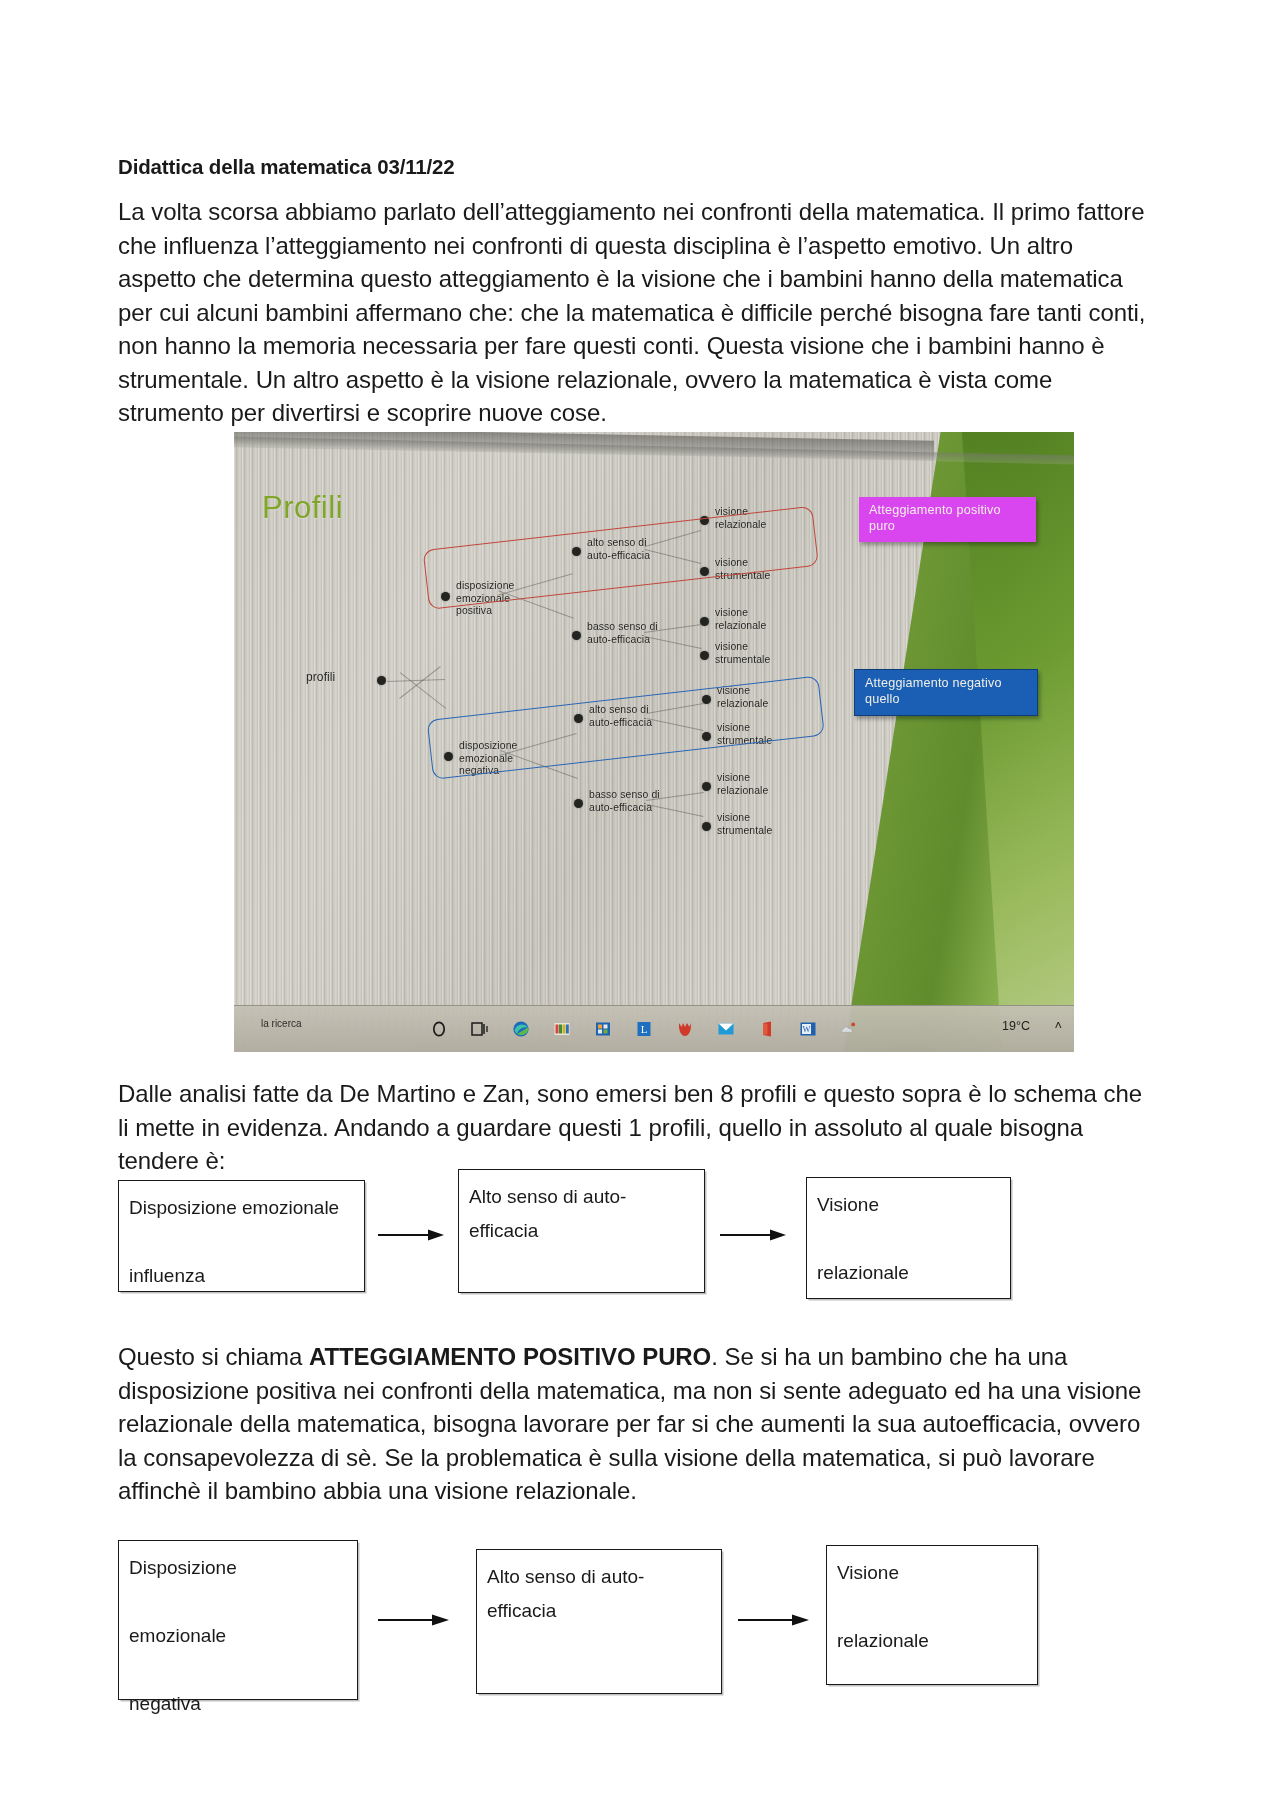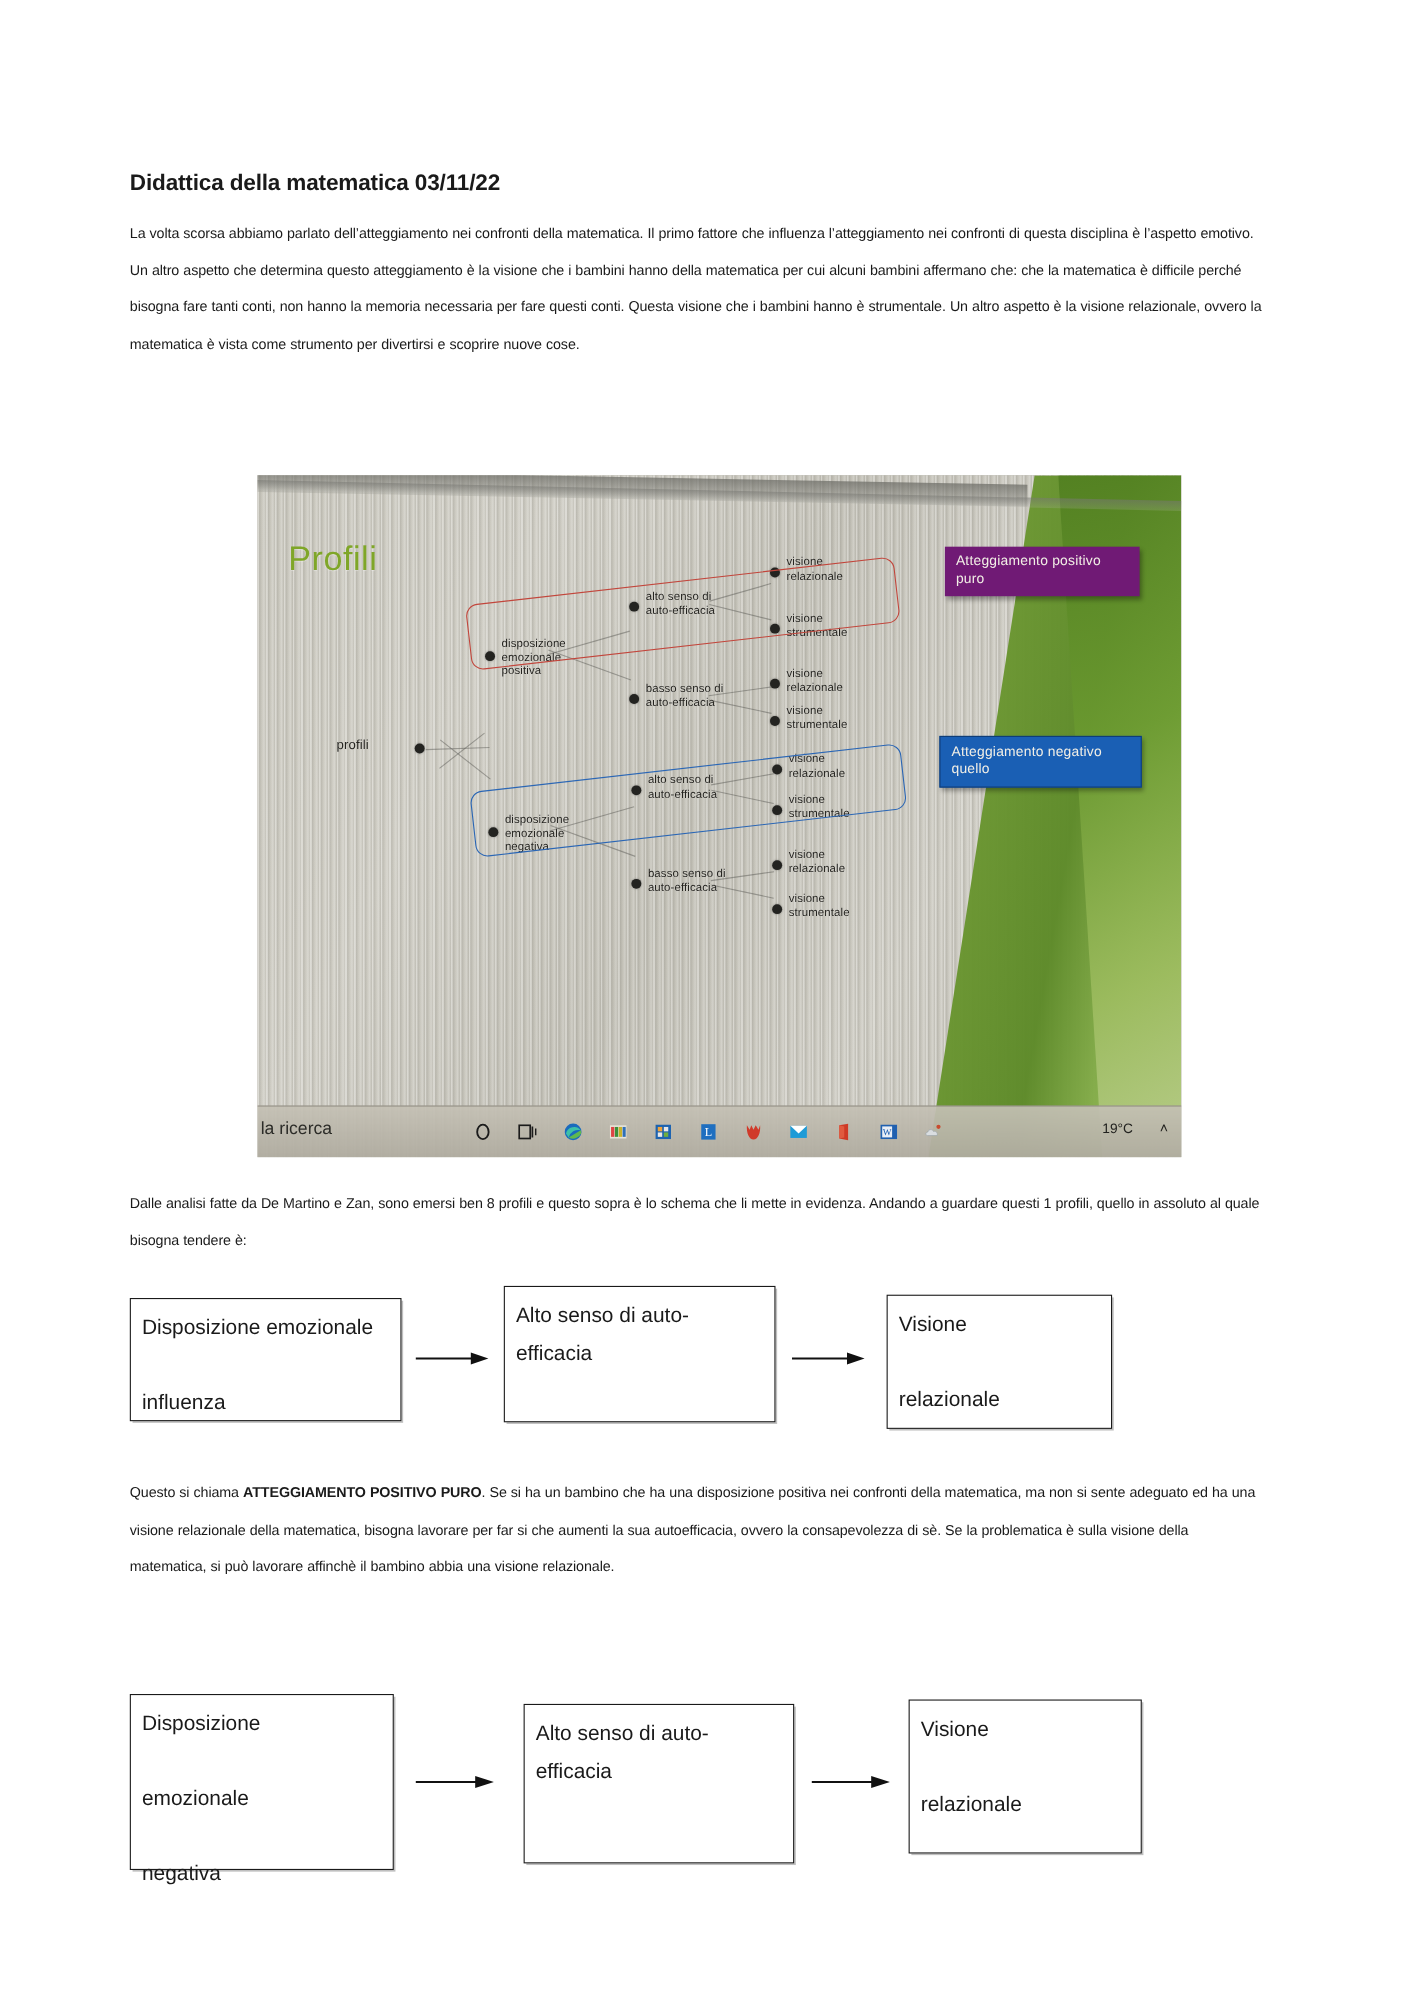--- a/index.html
+++ b/index.html
@@ -34,21 +34,21 @@
     font-weight: bold;
     margin: 0;
     padding: 0;
     letter-spacing: -0.15px;
     position: absolute;
     top: 155px;
     left: 0;
   }
 
   p.body-text {
-    font-size: 13px;
+    font-size: 24px;
     line-height: 33.5px;
     margin: 0;
     text-align: left;
     letter-spacing: -0.1px;
     word-spacing: 0.2px;
   }
   p.body-text b { font-weight: bold; }
 
   #para-intro { position: absolute; top: 195px; left: 0; width: 1032px; }
   #para-dalle { position: absolute; top: 1077px; left: 0; width: 1030px; }
@@ -154,35 +154,35 @@
     position: absolute;
     padding: 6px 9px 8px 10px;
     color: #f2efe6;
     font-size: 12.6px;
     line-height: 15.5px;
     letter-spacing: 0.2px;
     box-shadow: 2px 3px 4px rgba(0,0,0,0.32);
     white-space: pre-line;
     font-family: "Liberation Sans", sans-serif;
   }
-  .callout.red  { background: #701a75; }
+  .callout.red  { background: #d946ef; }
   .callout.blue { background: #1a5fb4; border: 1px solid #0e3d78; }
 
   
   .taskbar {
     position: absolute;
     left: 0; bottom: 0;
     width: 840px; height: 46px;
     background: linear-gradient(180deg, rgba(196,192,180,0.92), rgba(176,172,160,0.95));
     border-top: 1px solid rgba(120,118,110,0.5);
   }
   .taskbar-search {
     position: absolute;
-    left: 3px; top: 12px;
-    font-size: 16px;
+    left: 27px; top: 12px;
+    font-size: 10px;
     color: #2c2c28;
   }
   .tb-icons {
     position: absolute;
     left: 195px; top: 6px;
     display: flex;
     align-items: center;
     gap: 21px;
     height: 34px;
   }

